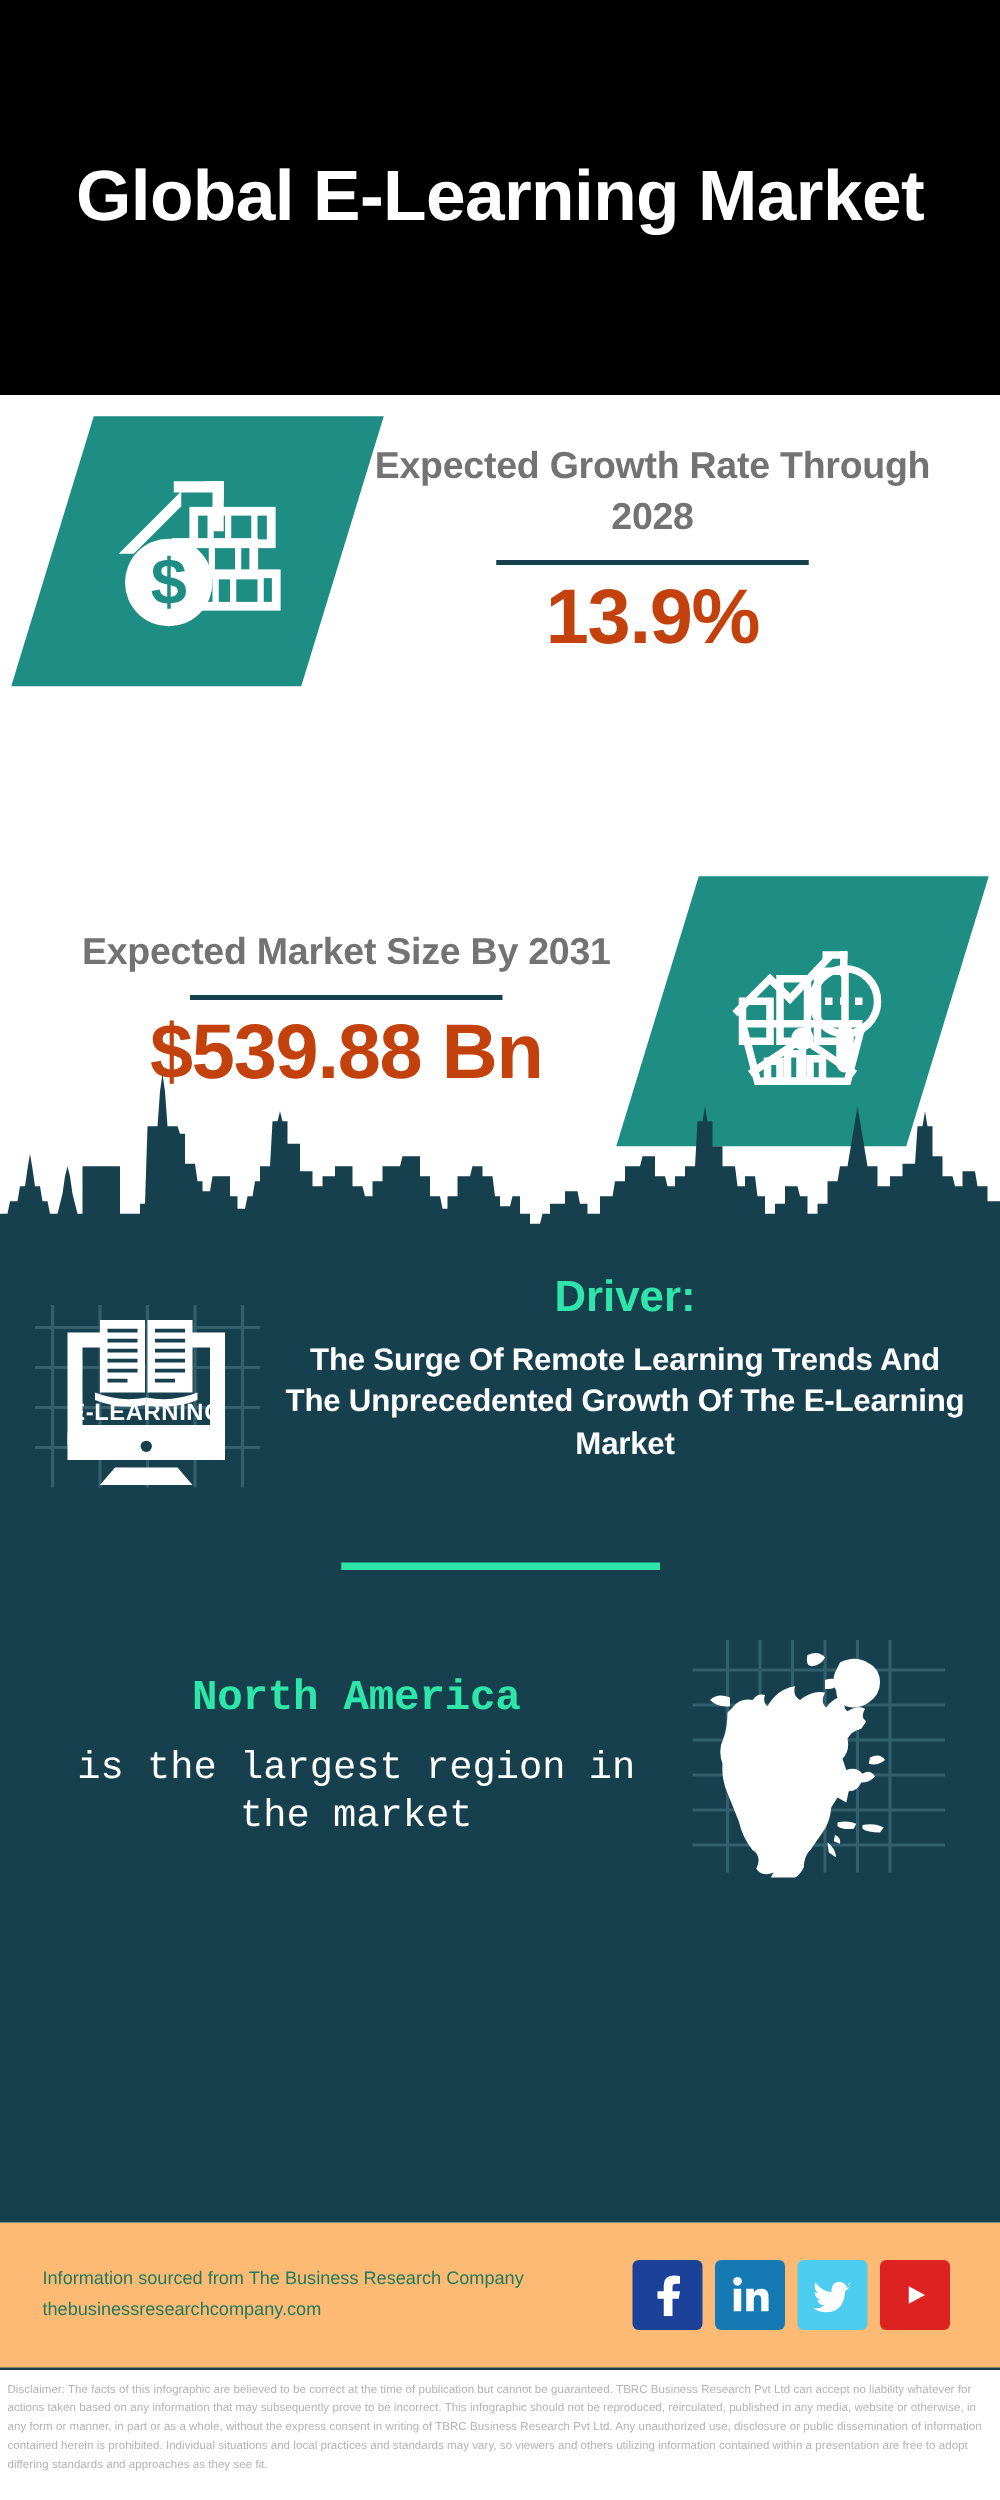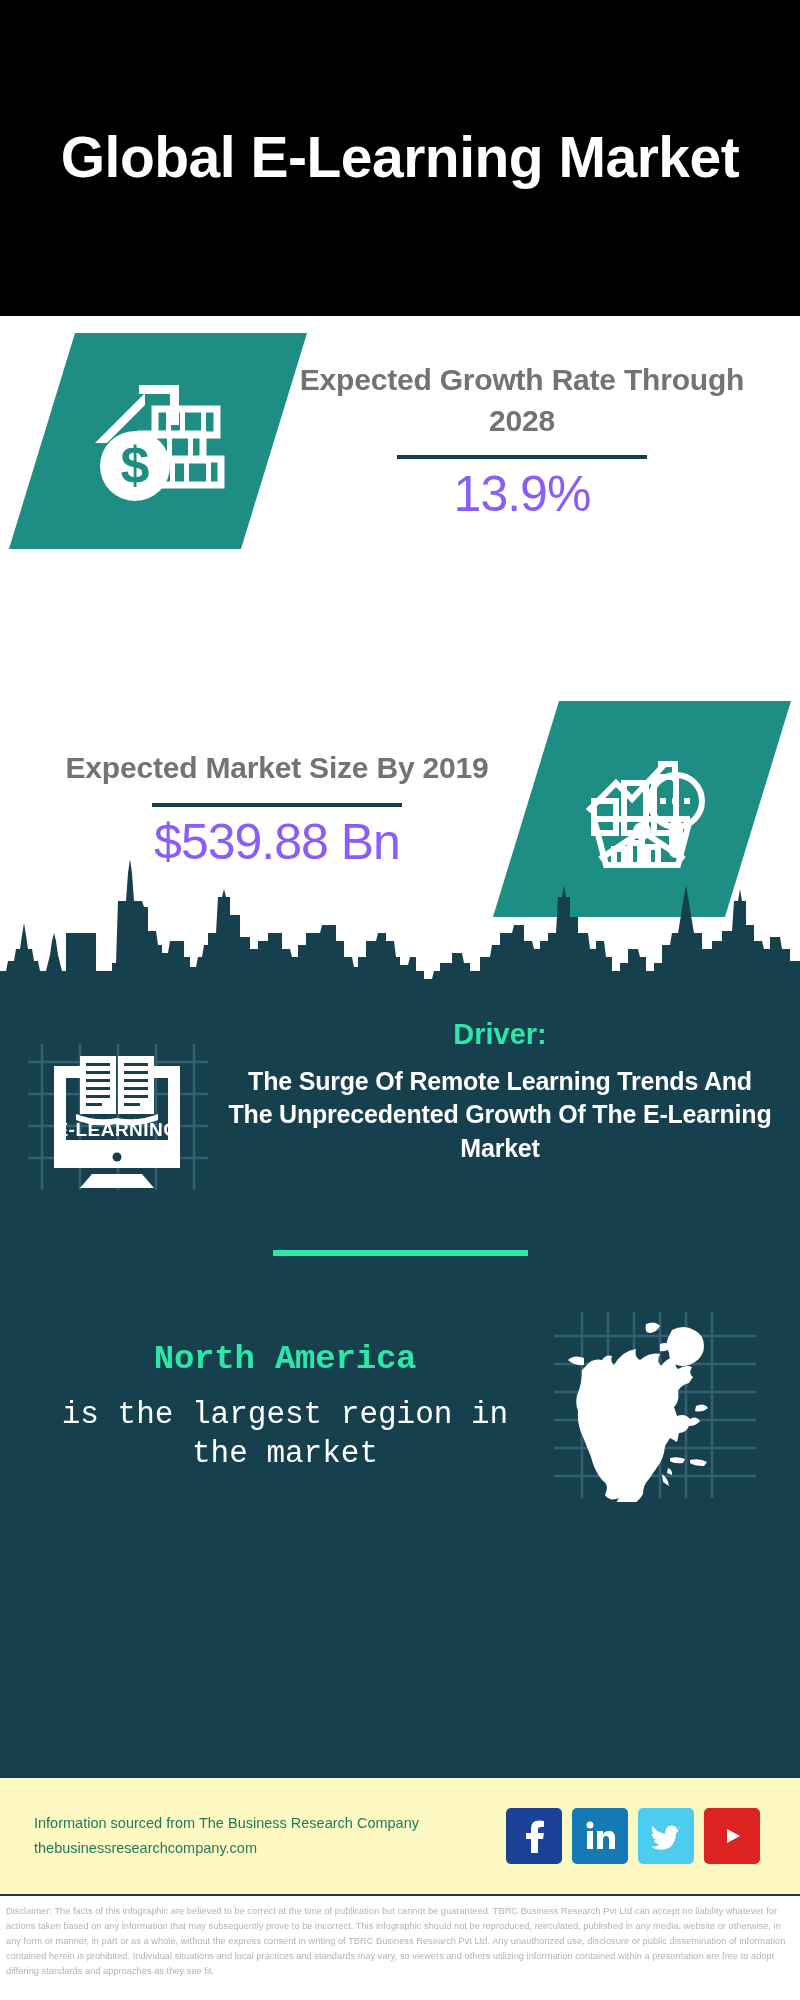--- a/index.html
+++ b/index.html
@@ -56,41 +56,41 @@
     font-weight:bold;
     line-height:1.35;
     text-align:center;
     letter-spacing:-0.2px;
   }
   .stat-rule {
     width:250px; height:4px; background:#17404f;
     margin:14px 0 8px 0;
   }
   .stat-value {
-    color:#8b5cf6;
-    font-size:50px;
-    font-weight:normal;
+    color:#c2410c;
+    font-size:62px;
+    font-weight:bold;
     line-height:1.1;
     letter-spacing:-1px;
     text-align:center;
   }
 
   
   .dark-wrap { position:relative; background:#17404f; height:778px; }
   .skyline {
     position:absolute; top:-155px; left:0; width:800px; height:160px;
     display:block;
   }
   .dark-inner { position:relative; padding-top:18px; }
 
   .driver-row { display:flex; align-items:flex-start; padding:0 22px; }
   .icon-box { width:200px; height:190px; flex:0 0 auto; position:relative; }
   .driver-text { flex:1 1 auto; padding:0 6px; text-align:center; }
   .driver-heading {
-    color:#2ee6a8; font-size:29px; font-weight:bold; margin-bottom:14px;
+    color:#2ee6a8; font-size:35px; font-weight:bold; margin-bottom:14px;
   }
   .driver-body {
     color:#ffffff; font-size:25px; font-weight:bold; line-height:1.33;
     letter-spacing:-0.2px;
   }
 
   .mint-rule {
     width:255px; height:6px; background:#2ee6a8;
     margin:42px auto 46px auto;
   }
@@ -100,21 +100,21 @@
   .region-name {
     color:#2ee6a8; font-size:34px; font-weight:bold; letter-spacing:-0.2px;
   }
   .region-sub {
     color:#ffffff; font-size:31px; font-weight:normal; line-height:1.25; margin-top:18px;
   }
   .map-box { width:220px; height:210px; flex:0 0 auto; }
 
   
   .footer {
-    background:#fef9c3; height:118px;
+    background:#fdba74; height:118px;
     display:flex; align-items:center; padding:0 34px;
     border-bottom:2px solid #17404f;
     justify-content:space-between;
   }
   .footer-text { flex:1 1 auto; }
   .footer-line {
     color:#1f7a5e; font-size:14.5px; line-height:1.75; white-space:nowrap;
   }
   .social { display:flex; gap:10px; align-items:center; padding-right:6px; }
   .social-btn {
@@ -179,21 +179,21 @@
         <div class="stat-label">Expected Growth Rate Through 2028</div>
         <div class="stat-rule"></div>
         <div class="stat-value">13.9%</div>
       </div>
       <div style="width:30px;flex:0 0 auto;"></div>
     </div>
 
     <div class="stat-row row-growth">
       <div style="width:28px;flex:0 0 auto;"></div>
       <div class="stat-text">
-        <div class="stat-label">Expected Market Size By 2019</div>
+        <div class="stat-label">Expected Market Size By 2031</div>
         <div class="stat-rule"></div>
         <div class="stat-value">$539.88 Bn</div>
       </div>
       <div class="tile">
         <svg width="140" height="132" viewBox="0 0 140 132">
           <g fill="none" stroke="#ffffff" stroke-width="6">
             <polyline points="16,68 44,40 60,56 92,22"></polyline>
             <rect x="22" y="58" width="22" height="32"></rect>
             <rect x="52" y="40" width="22" height="50"></rect>
             <rect x="82" y="34" width="22" height="56"></rect>

